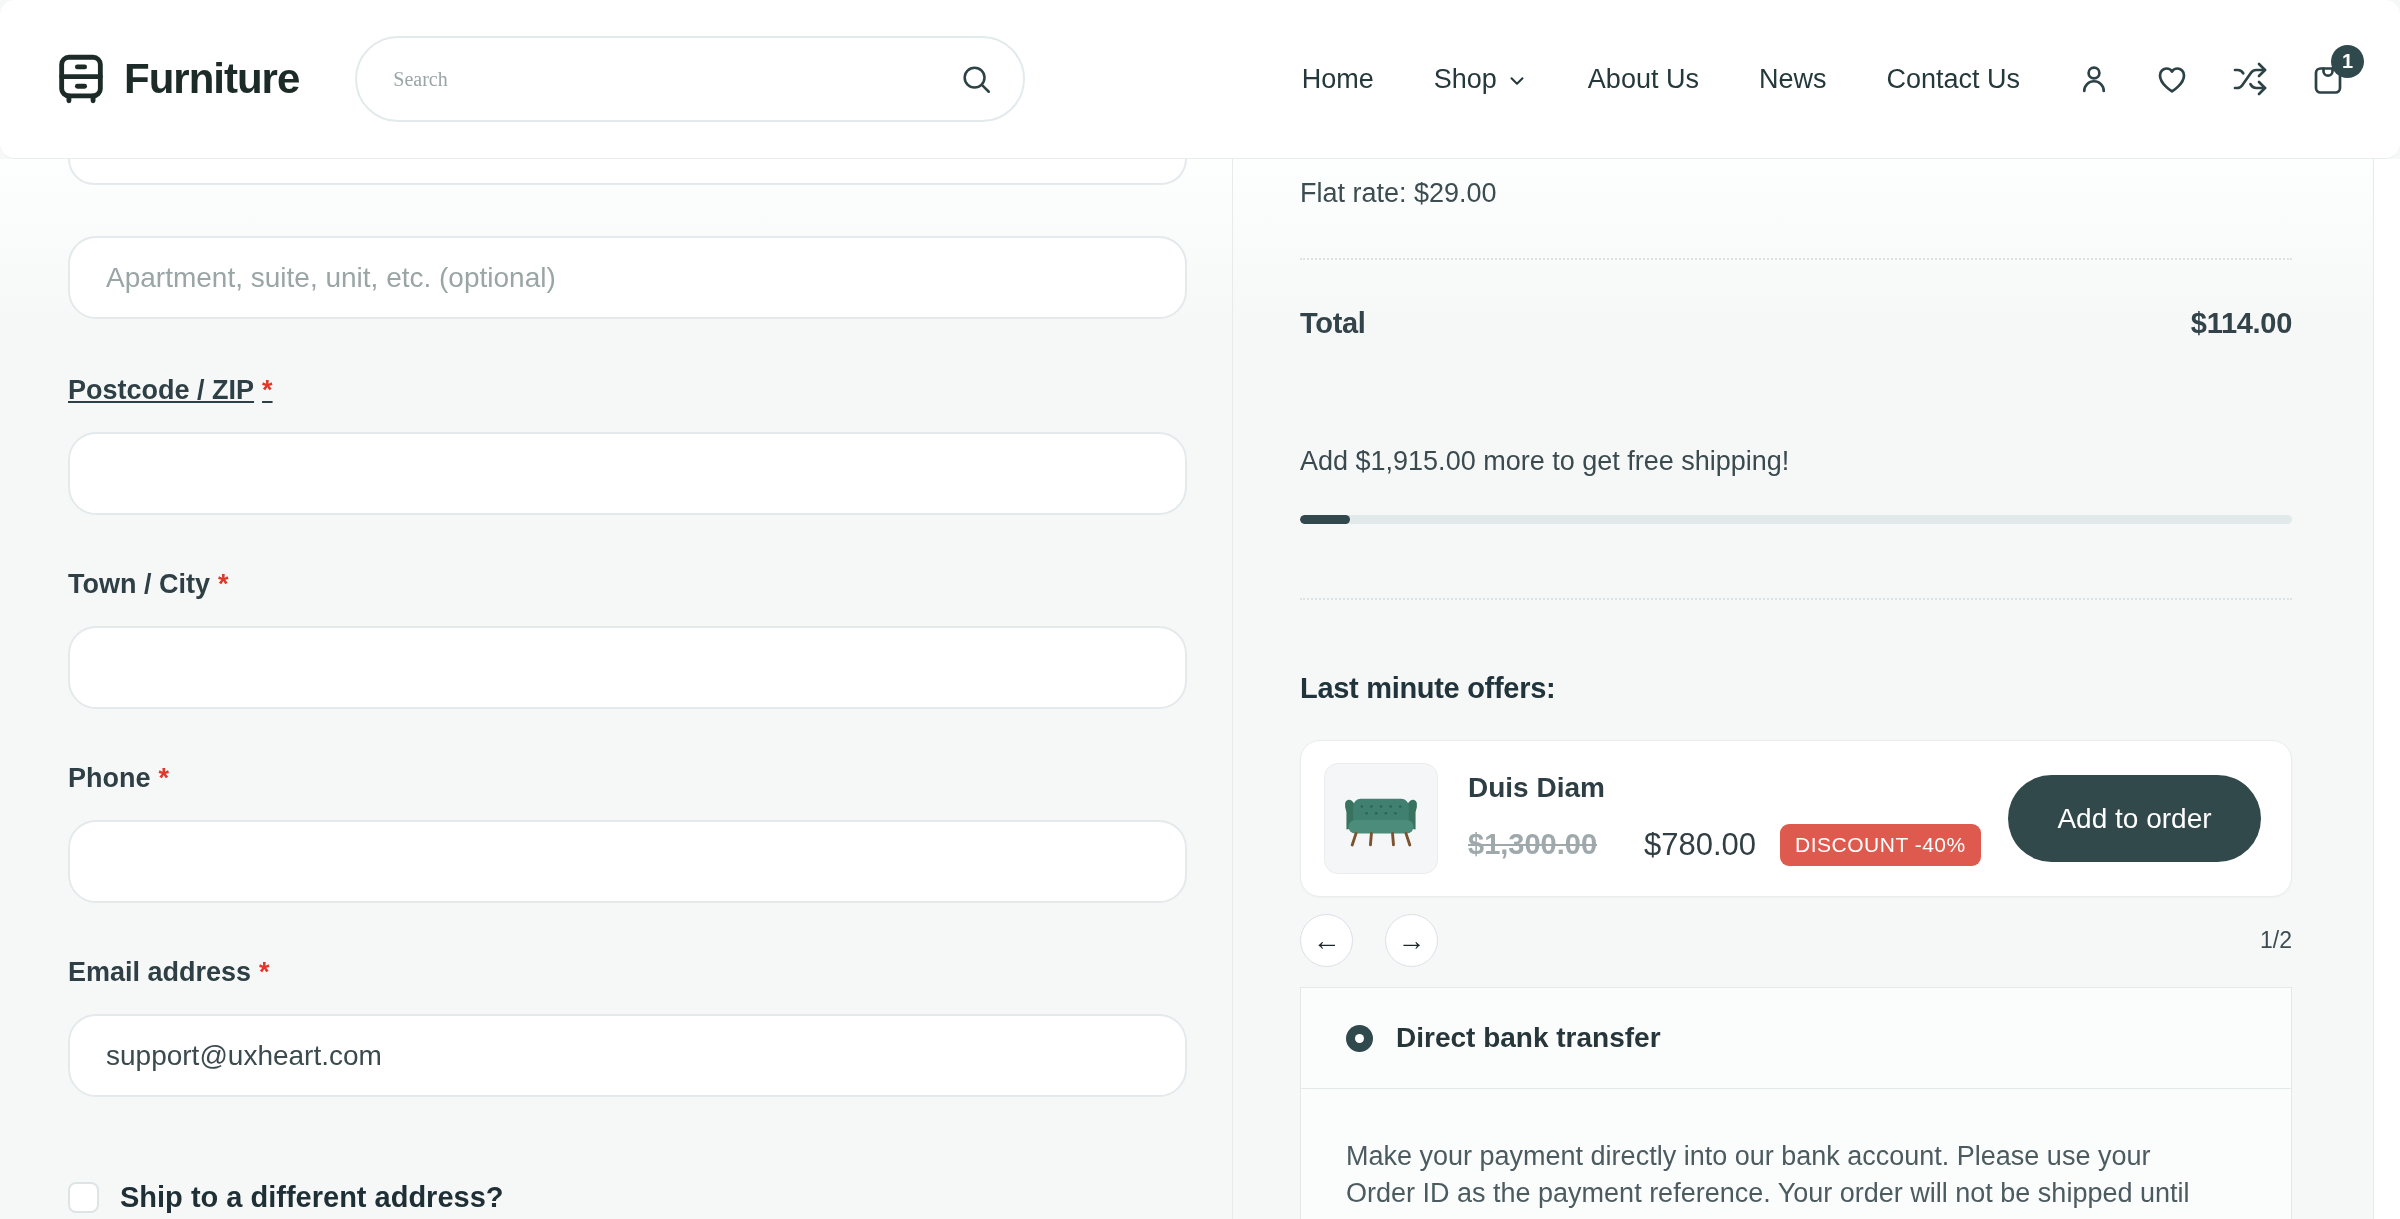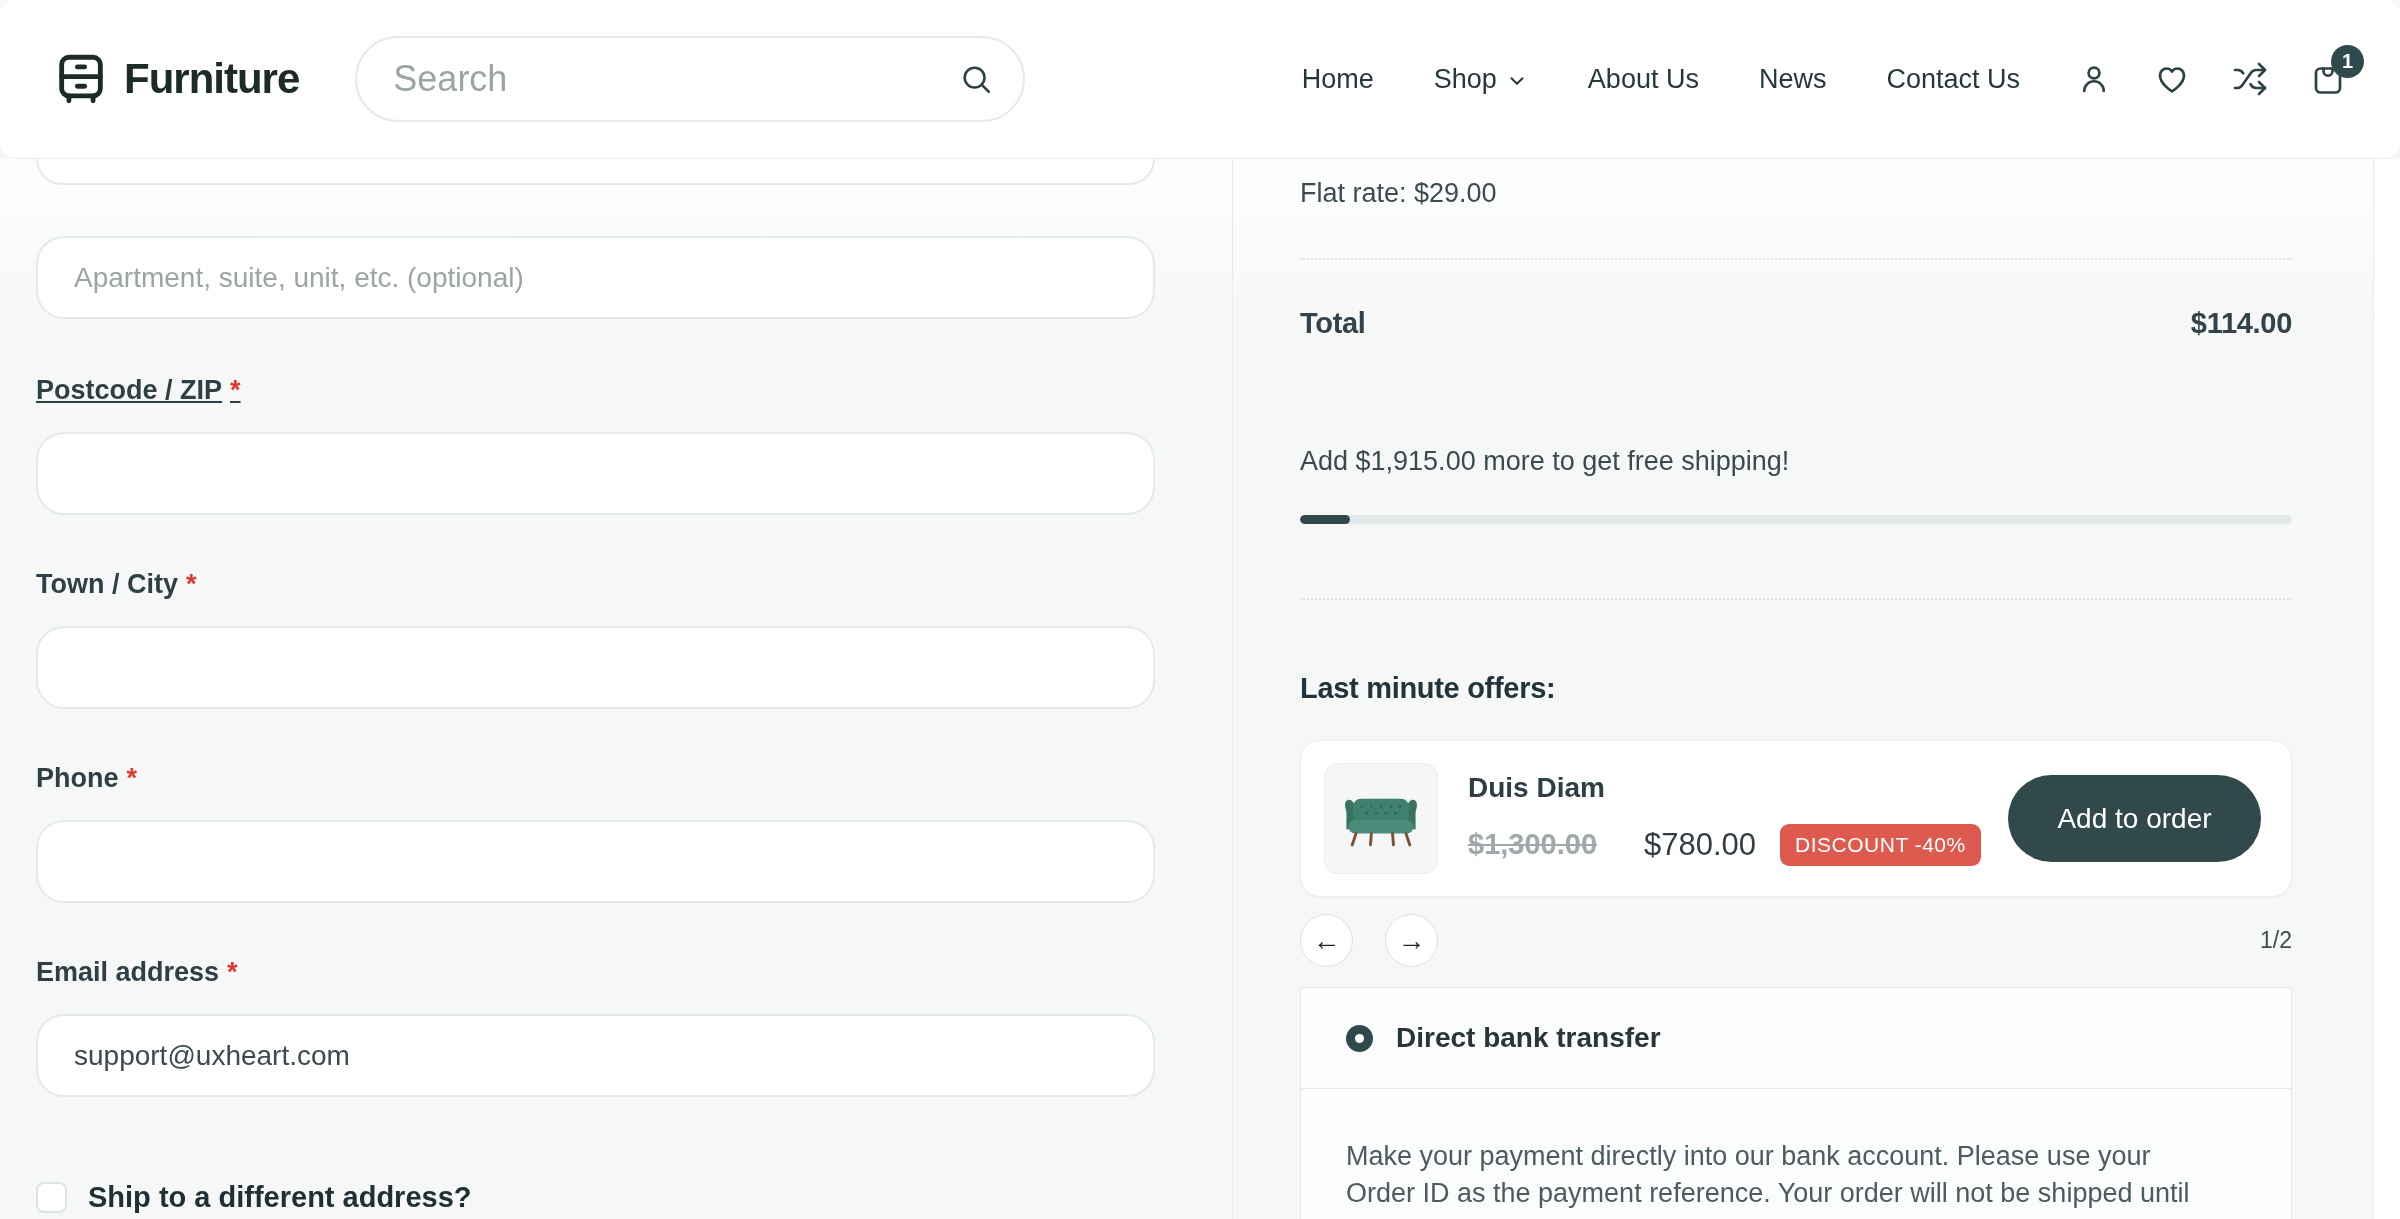--- a/index.html
+++ b/index.html
@@ -19,22 +19,22 @@
   }
   .logo { display:flex; align-items:center; gap:14px; cursor:pointer; }
   .logo svg { width:58px; height:58px; }
   .logo-text { font-size:42px; font-weight:700; color:#1c2b27; letter-spacing:-1px; }
   .search {
     margin-left:56px; width:670px; height:86px;
     border:2px solid #e3eaec; border-radius:44px; background:#fff;
     display:flex; align-items:center; padding:0 30px 0 36px;
   }
   .search input {
-    flex:1; border:none; outline:none; font-size:36px; color:#be185d;
-    font-family:Liberation Sans, sans-serif; background:transparent;
+    flex:1; border:none; outline:none; font-size:20px; color:#be185d;
+    font-family:Liberation Serif, serif; background:transparent;
   }
   .search input::placeholder { color:#9aa5a6; }
   .search svg { width:34px; height:34px; }
   .nav { margin-left:auto; display:flex; align-items:center; gap:60px; }
   .nav-item {
     font-size:27px; color:#25383c; font-weight:500; cursor:pointer;
     display:flex; align-items:center; gap:9px; white-space:nowrap;
   }
   .nav-item svg { width:22px; height:22px; margin-top:4px; }
   .actions { display:flex; align-items:center; gap:38px; margin-left:54px; }
@@ -48,21 +48,21 @@
 
   
   .main {
     position:absolute; top:159px; left:0; width:2400px; bottom:0;
     background:linear-gradient(180deg,#fdfefe 0,#f6f8f8 170px);
   }
   .col-divider { position:absolute; left:1232px; top:0; bottom:0; width:1px; background:#e7ebec; }
   .scroll-strip { position:absolute; right:0; top:0; bottom:0; width:27px; background:#ffffff; border-left:1px solid #e7ebeb; }
 
   
-  .form-col { position:absolute; left:36px; top:0; width:1119px; }
+  .form-col { position:absolute; left:68px; top:0; width:1119px; }
   .input, .input-stub {
     width:100%; background:#fff; border:2px solid #e4eaec; border-radius:28px;
   }
   .input {
     height:83px; font-size:28px; color:#3b4a4e; padding:0 36px; outline:none;
     font-family:"Liberation Sans", sans-serif; display:block;
   }
   .input::placeholder { color:#9aa5a6; }
   .input-stub { height:26px; border-top:none; border-radius:0 0 28px 28px; }
   .field-label {

